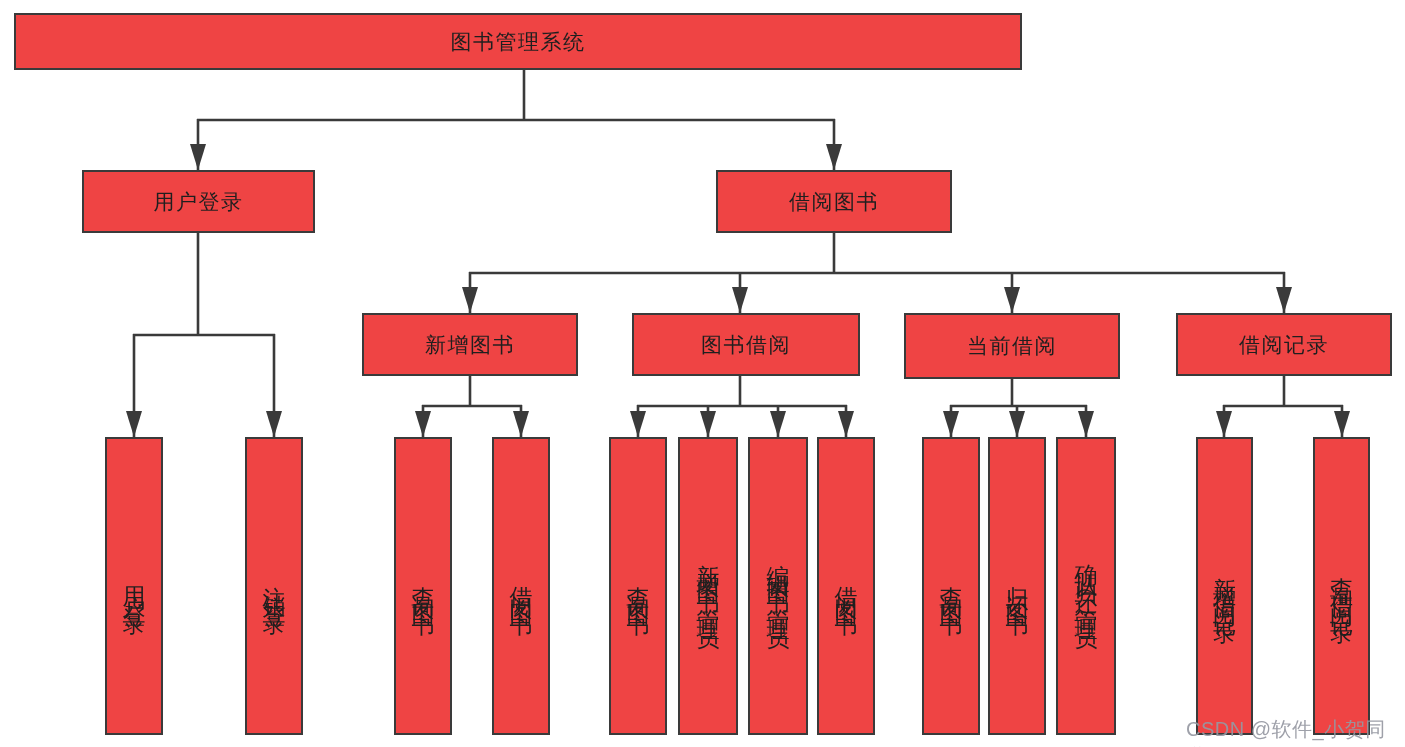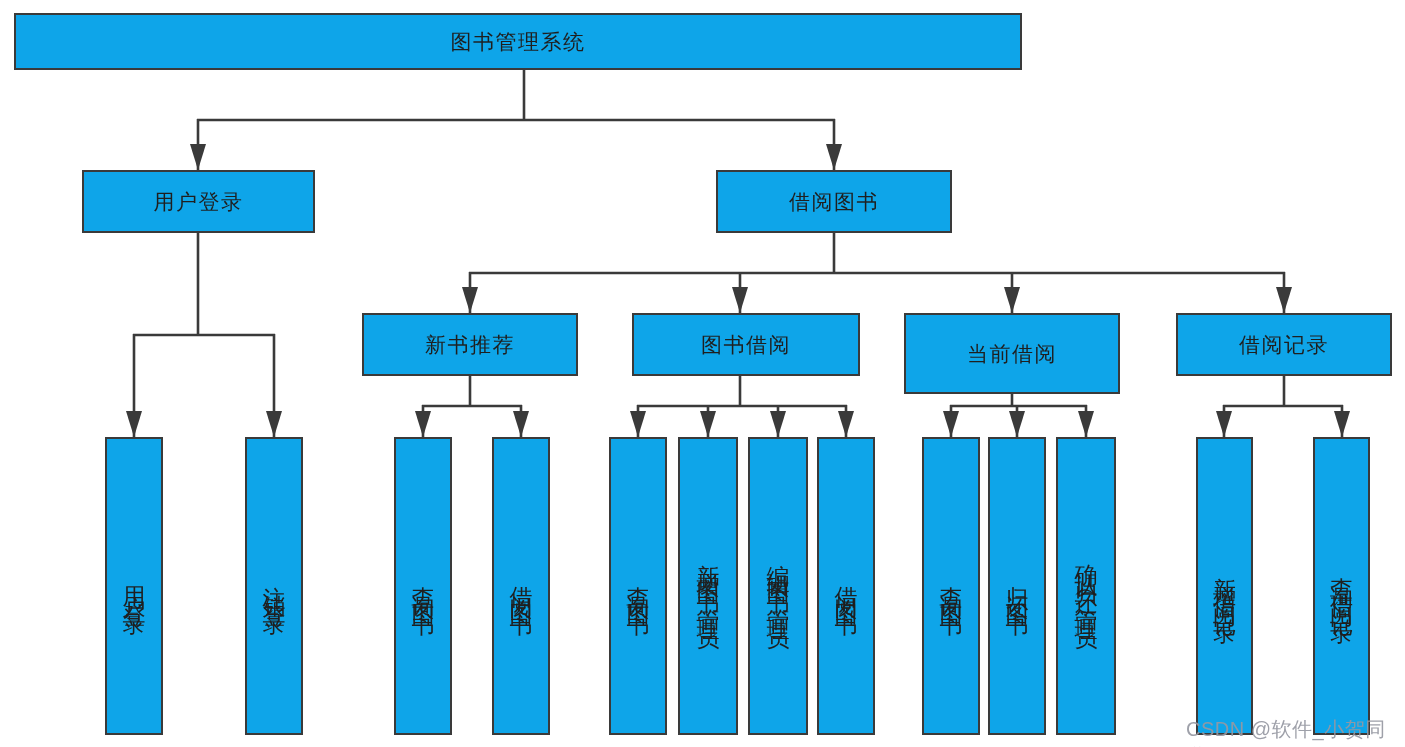--- a/index.html
+++ b/index.html
@@ -3,21 +3,21 @@
 <meta charset="utf-8">
 <title>Diagram</title>
 <style>
   html,body { margin:0; padding:0; background:#ffffff; }
   .canvas {
     position:relative; width:1405px; height:747px; background:#ffffff;
     font-family:"Liberation Sans", sans-serif; overflow:hidden;
   }
   svg.connectors { position:absolute; left:0; top:0; z-index:1; }
   .node {
-    position:absolute; box-sizing:border-box; background:#0ea5e9;
+    position:absolute; box-sizing:border-box; background:#ef4444;
     border:2.5px solid #3a3a3a; color:#1f1f1f;
     display:flex; align-items:center; justify-content:center;
     z-index:2;
   }
   .hnode { font-size:21px; letter-spacing:1.5px; }
   .vnode span {
     writing-mode:vertical-rl; text-orientation:mixed;
     font-size:23px; letter-spacing:9px; line-height:1; white-space:nowrap;
   }
   .watermark {
@@ -100,26 +100,26 @@
   </div>
 
   <div class="node hnode" style="left:82px;top:170px;width:233px;height:63px">
     <span>用户登录</span>
   </div>
   <div class="node hnode" style="left:716px;top:170px;width:236px;height:63px">
     <span>借阅图书</span>
   </div>
 
   <div class="node hnode" style="left:362px;top:313px;width:216px;height:63px">
-    <span>新书推荐</span>
+    <span>新增图书</span>
   </div>
   <div class="node hnode" style="left:632px;top:313px;width:228px;height:63px">
     <span>图书借阅</span>
   </div>
-  <div class="node hnode" style="left:904px;top:313px;width:216px;height:81px">
+  <div class="node hnode" style="left:904px;top:313px;width:216px;height:66px">
     <span>当前借阅</span>
   </div>
   <div class="node hnode" style="left:1176px;top:313px;width:216px;height:63px">
     <span>借阅记录</span>
   </div>
 
   <div class="node vnode" style="left:105px;top:437px;width:58px;height:298px">
     <span>用户登录</span>
   </div>
   <div class="node vnode" style="left:245px;top:437px;width:58px;height:298px">

